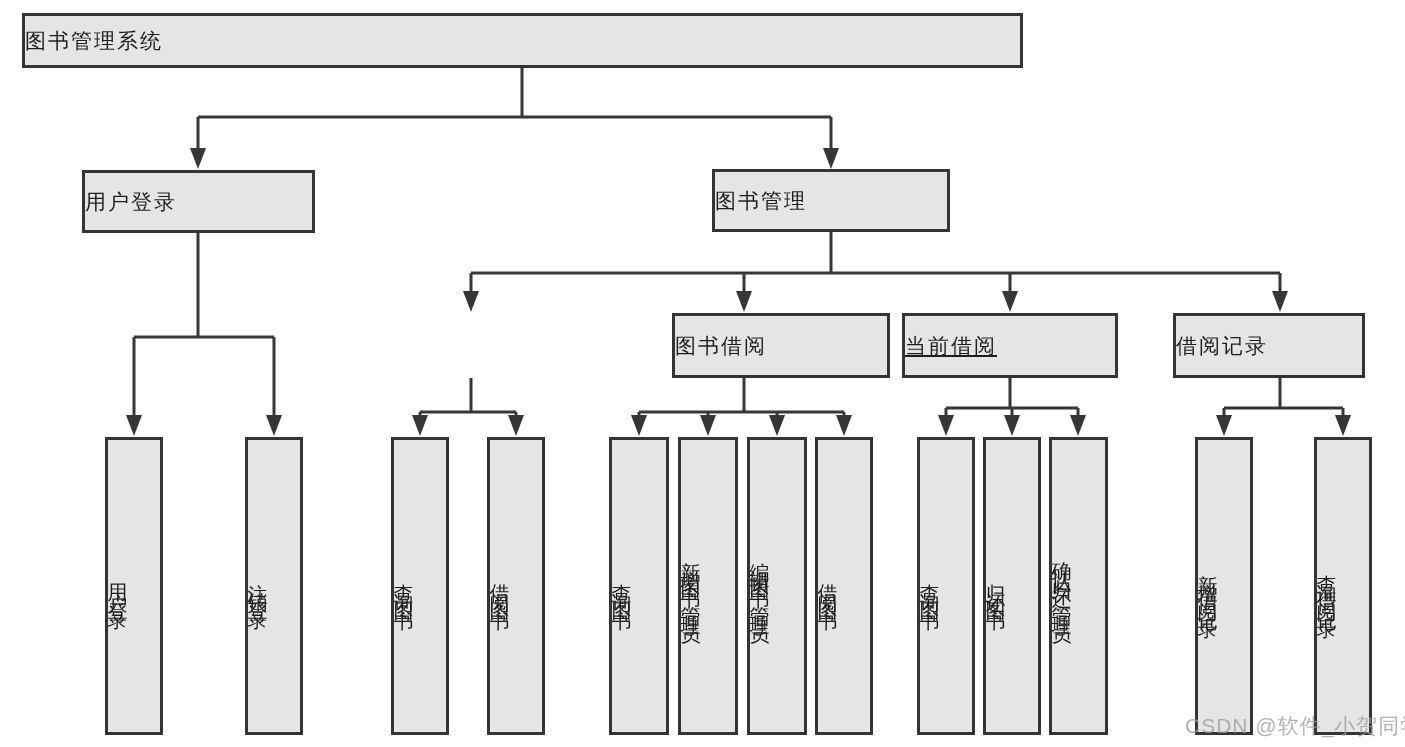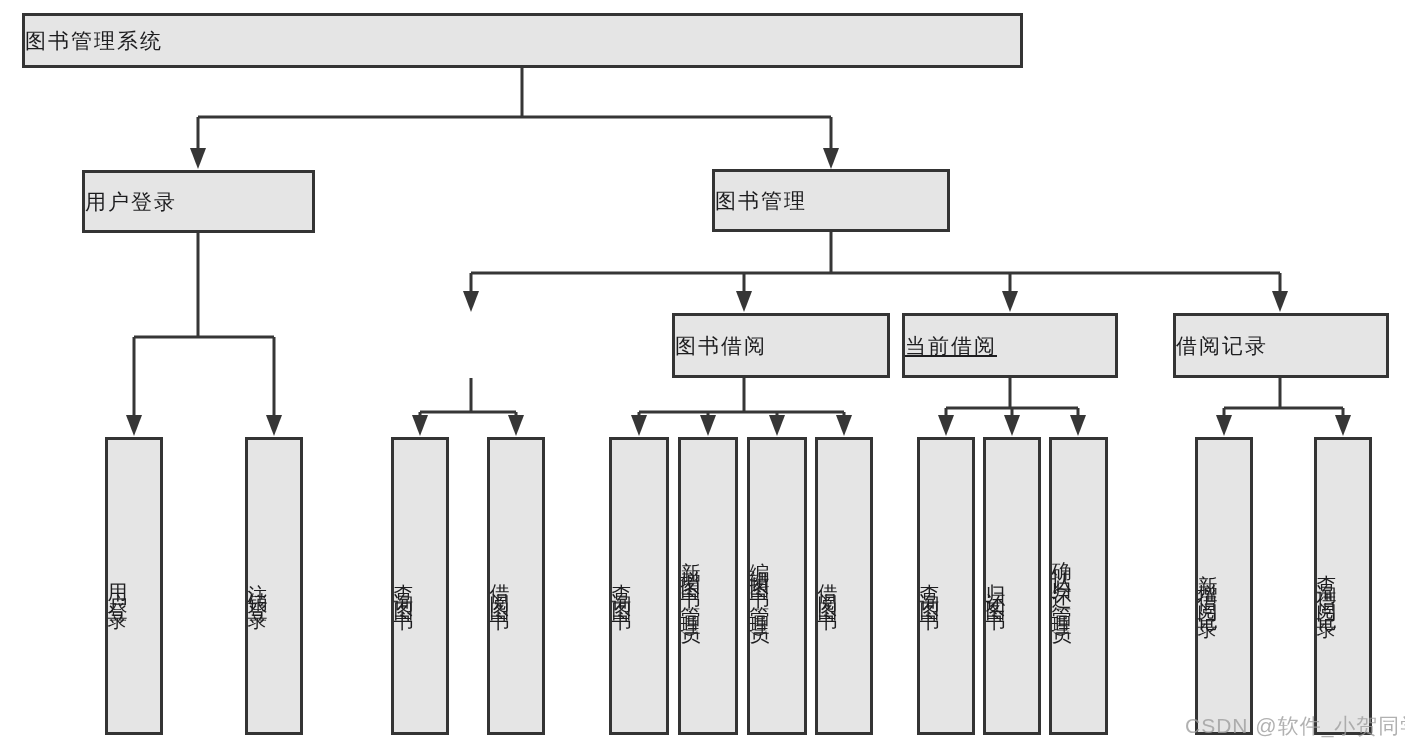--- a/index.html
+++ b/index.html
@@ -107,21 +107,21 @@
   <div class="node hbox" style="left:712px; top:169px; width:238px; height:63px;">
     <span class="lbl">图书管理</span>
   </div>
 
   <div class="node hbox" style="left:635px; top:313px; width:218px; height:65px;margin-left:37px;">
     <span class="lbl">图书借阅</span>
   </div>
   <div class="node hbox" style="left:902px; top:313px; width:216px; height:65px;text-decoration:underline;">
     <span class="lbl">当前借阅</span>
   </div>
-  <div class="node hbox" style="left:1173px; top:313px; width:216px; height:65px;">
+  <div class="node hbox" style="left:1173px; top:313px; width:192px; height:65px;">
     <span class="lbl">借阅记录</span>
   </div>
 
   <div class="node vbox" style="left:105px;">
     <span class="lbl">用户登录</span>
   </div>
   <div class="node vbox" style="left:245px;">
     <span class="lbl">注销登录</span>
   </div>
 

